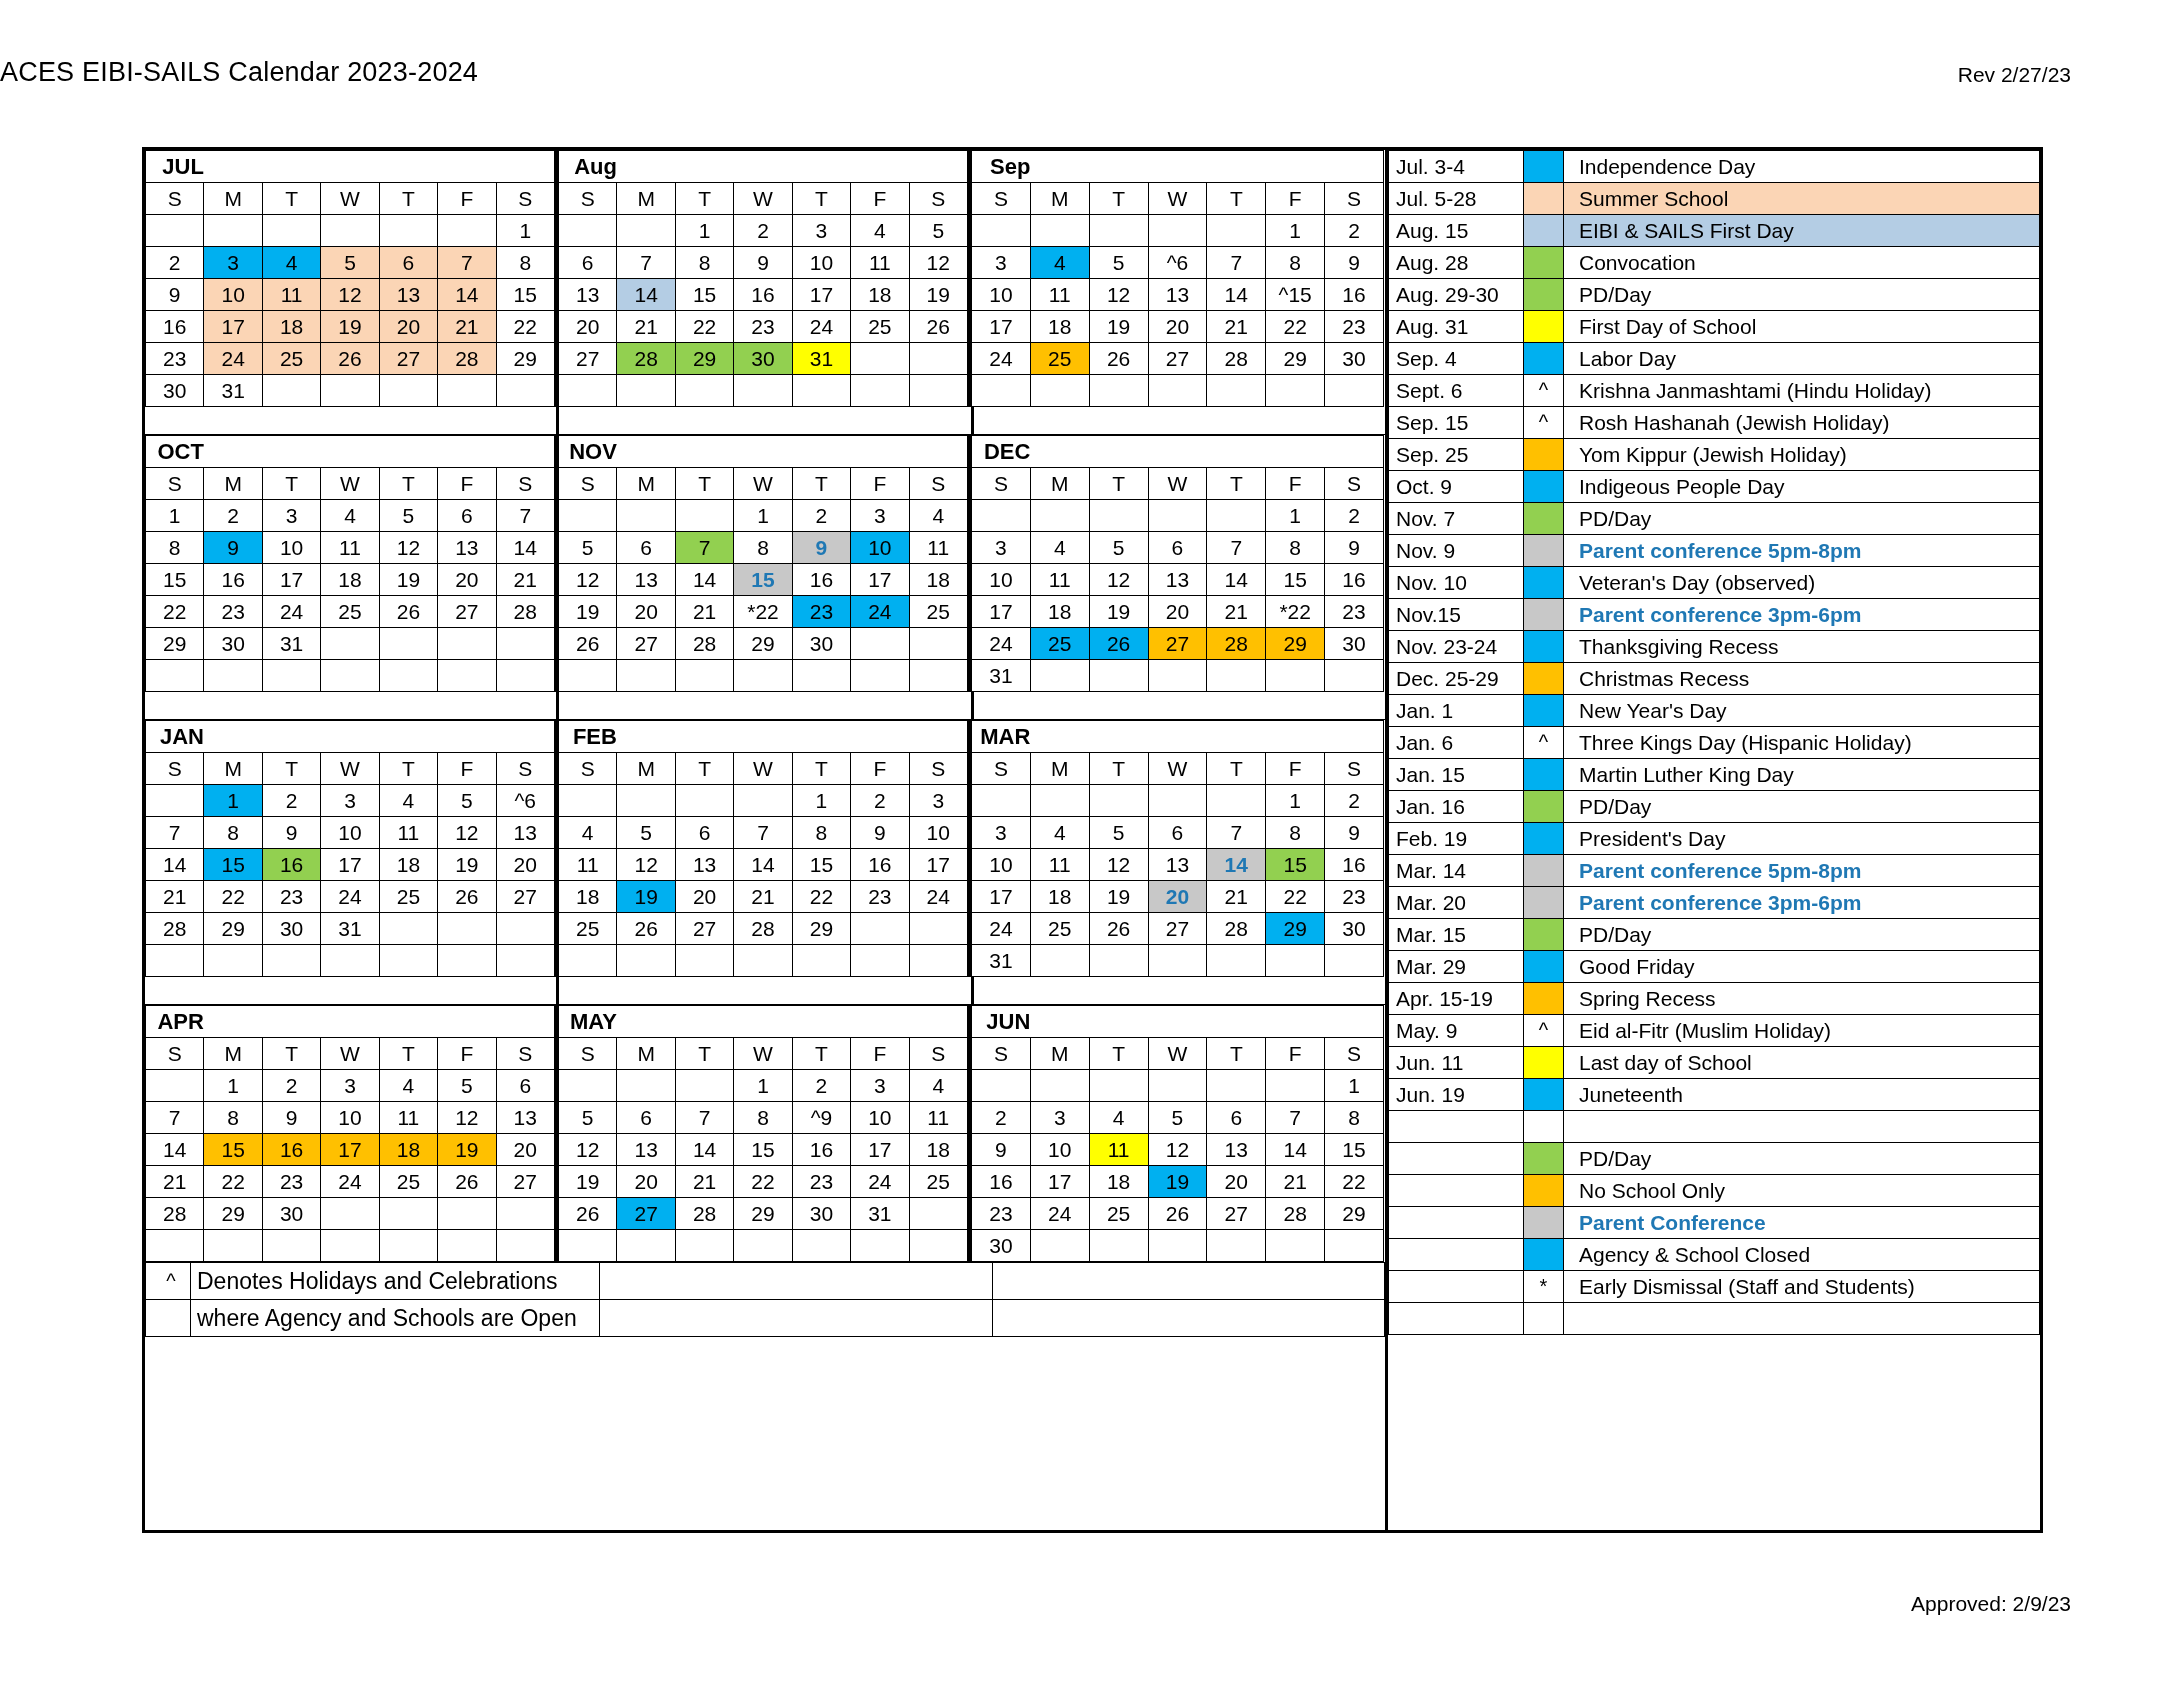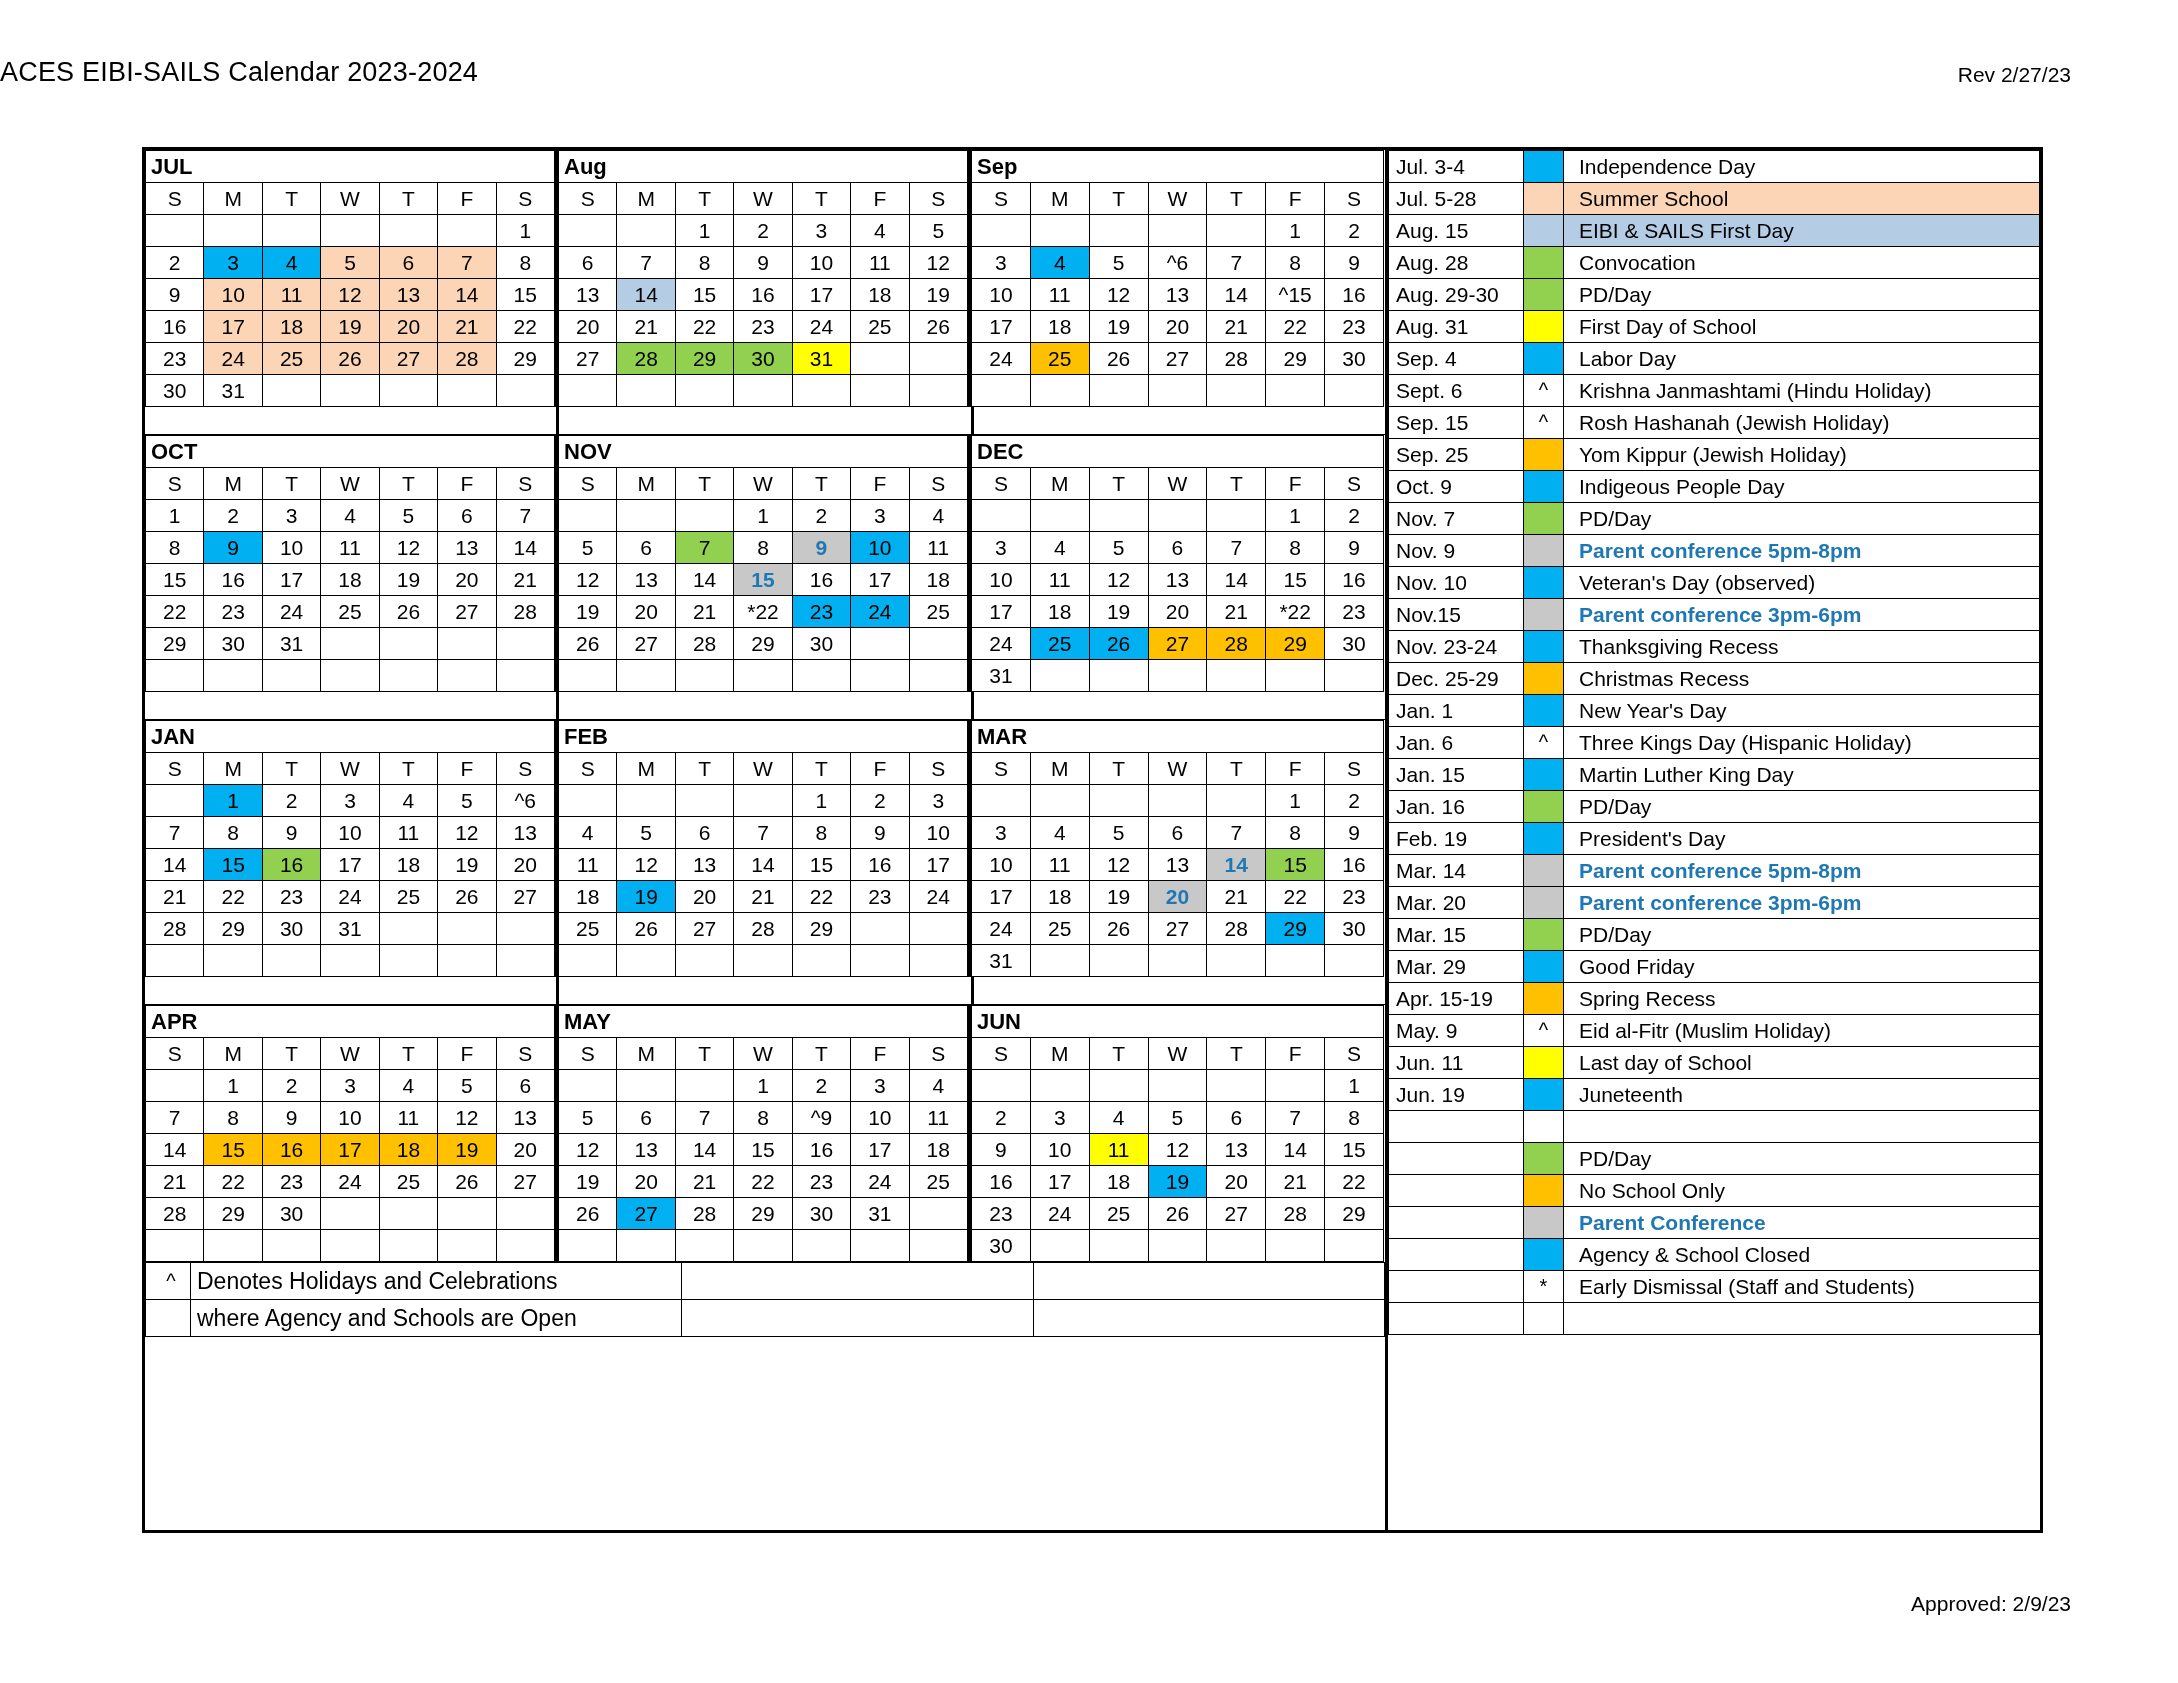--- a/index.html
+++ b/index.html
@@ -53,21 +53,21 @@
   .month td{
     border:1px solid #000;
     height:32px;
     text-align:center;
     vertical-align:middle;
     font-size:21px;
     padding:0;
     box-sizing:border-box;
   }
   .month td.mname{
-    text-align:left;font-weight:bold;font-size:22px;padding-left:5px;
+    text-align:right;font-weight:bold;font-size:22px;padding-left:5px;
     border-right:none;
   }
   .month td.mname-blank{border-left:none;}
   .month td.dow{font-size:21px;}
 
   
   .hl-blue{background:#00B0F0;}
   .hl-ltblue{background:#B4CDE4;}
   .hl-peach{background:#FBD5B5;}
   .hl-green{background:#92D050;}
@@ -94,21 +94,21 @@
   .row-fill-ltblue td.swatch-col,.row-fill-ltblue td.desc-col{background:#B4CDE4;}
 
   
   .footnote-row{display:flex;}
   .footnote-table{border-collapse:collapse;width:1240px;table-layout:fixed;}
   .footnote-table td{
     border:1px solid #000;height:37px;font-size:23px;padding:0 0 0 6px;
     box-sizing:border-box;vertical-align:middle;
   }
   .footnote-table td.caret{width:45px;text-align:center;font-size:20px;}
-  .footnote-table td.note{width:491px;}
+  .footnote-table td.note{width:409px;}
   .footnote-table td.empty{}
 </style>
 </head>
 <body>
 
 <div class="doc-title">ACES EIBI-SAILS Calendar 2023-2024</div>
 <div class="rev-stamp">Rev 2/27/23</div>
 <div class="approved-stamp">Approved: 2/9/23</div>
 
 <div class="frame">

